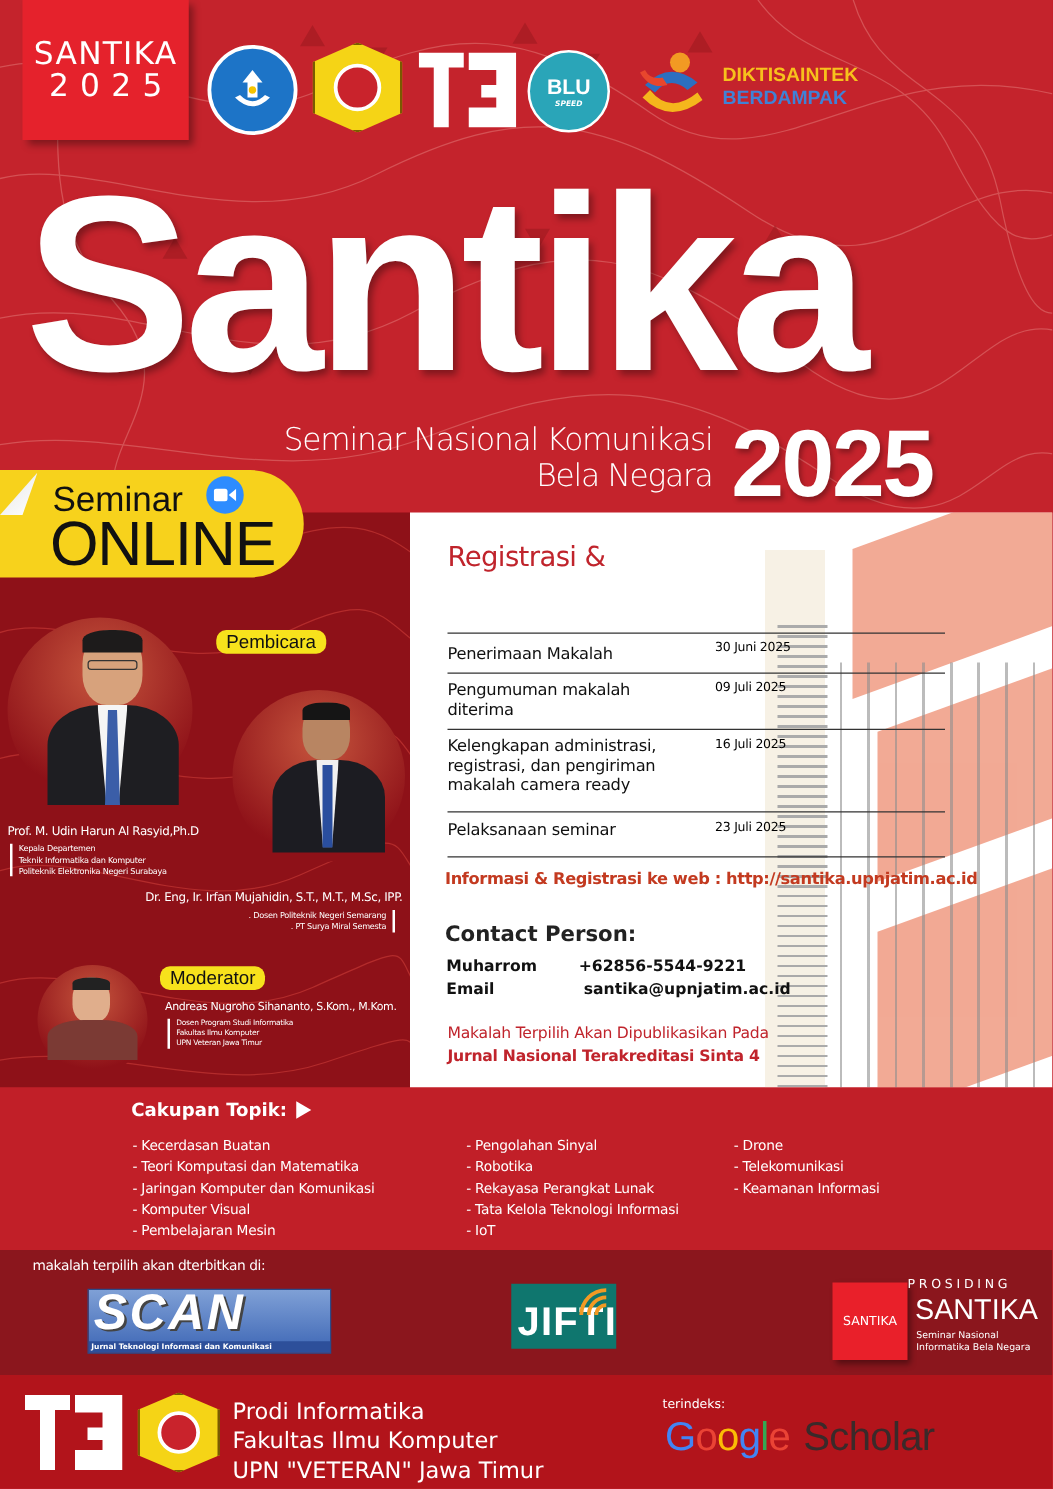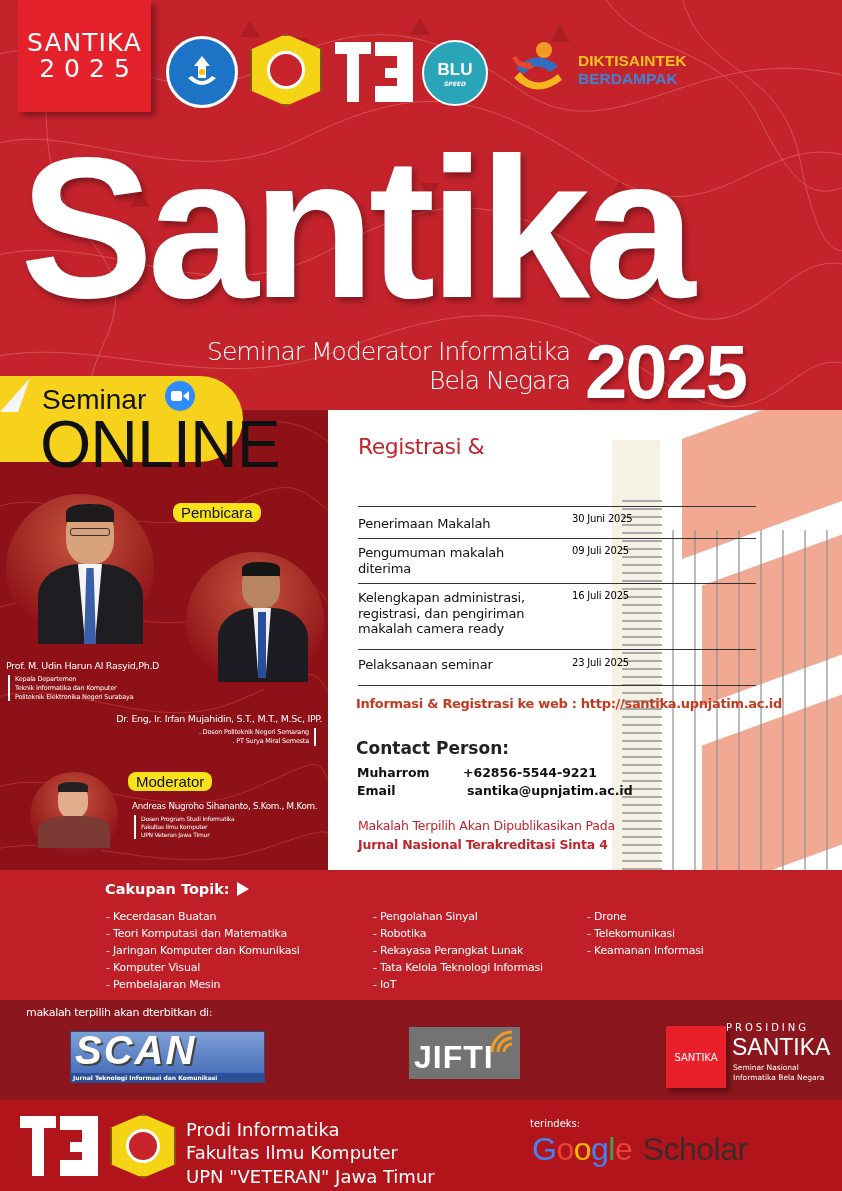--- a/index.html
+++ b/index.html
@@ -13,21 +13,21 @@
 #badge .b1{font-size:25px;letter-spacing:1px}
 #badge .b2{font-size:25px;letter-spacing:9px;padding-left:9px}
 .logo-circle{border-radius:50%}
 #big-title{left:20px;top:128px;font-family:"Liberation Sans",sans-serif;font-weight:700;font-size:200px;letter-spacing:-6px;line-height:1;color:#fff;text-shadow:3px 4px 6px rgba(0,0,0,.35)}
 #subtitle{left:110px;top:338px;width:460px;text-align:right;font-family:"DejaVu Sans",sans-serif;font-size:25px;line-height:1.15;font-weight:300;letter-spacing:-1px;color:#fff}
 #year{left:585px;top:328px;font-family:"Liberation Sans",sans-serif;font-weight:700;font-size:76px;letter-spacing:-2px;color:#fff;text-shadow:2px 3px 4px rgba(0,0,0,.3)}
 
 #left-panel{left:0;top:410px;width:328px;height:460px;background:#8e1118;overflow:hidden}
 #online-pill{left:0;top:376px;width:243px;height:86px;background:#f7d21c;border-radius:0 44px 44px 0;color:#111}
 #online-pill .s1{position:absolute;left:42px;top:8px;font-family:"Liberation Sans",sans-serif;font-size:28px}
-#online-pill .s2{position:absolute;left:40px;top:30px;font-family:"Liberation Sans",sans-serif;font-size:66px;letter-spacing:-1px}
+#online-pill .s2{position:absolute;left:40px;top:30px;font-family:"Liberation Sans",sans-serif;font-size:50px;letter-spacing:-1px}
 #zoom-icon{left:165px;top:381px;width:30px;height:30px;border-radius:50%;background:#2d8cff;display:flex;align-items:center;justify-content:center}
 .ytag{background:#f7e21c;color:#111;border-radius:8px;padding:1px 8px;font-family:"Liberation Sans",sans-serif}
 .circle-bg{border-radius:50%;background:radial-gradient(circle at 50% 30%,#c6553d,#8e1118 75%)}
 .spk-name{font-family:"DejaVu Sans",sans-serif;font-size:9.5px;color:#fff;white-space:nowrap;letter-spacing:-.3px}
 .spk-role{font-size:6.5px;line-height:1.35;color:#fff;white-space:nowrap;letter-spacing:-.2px}
 
 #right-panel{left:328px;top:410px;width:514px;height:460px;background:#fff;overflow:hidden}
 #bldg{position:absolute;right:0;top:0;width:250px;height:460px;opacity:.55}
 #reg-title{left:358px;top:435px;font-family:"DejaVu Sans",sans-serif;font-size:22px;line-height:1.1;color:#c0242c;font-weight:500;letter-spacing:-.5px}
 .row-line{position:absolute;left:358px;width:398px;height:1px;background:#333}
@@ -113,21 +113,21 @@
     </div>
   </div>
 
   <div class="abs logo-circle" style="left:422px;top:40px;width:66px;height:66px;background:#2aa5b8;border:2px solid #fff;display:flex;flex-direction:column;align-items:center;justify-content:center;color:#fff;font-weight:bold">
     <span style="font-size:17px;font-family:'Liberation Sans',sans-serif">BLU</span>
     <span style="font-size:6px;font-style:italic">SPEED</span>
   </div>
 
   <div id="big-title" class="abs">Santika</div>
   <div id="subtitle" class="abs">
-    <div>Seminar Moderator Informatika</div>
+    <div>Seminar Nasional Komunikasi</div>
     <div>Bela Negara</div>
   </div>
   <div id="year" class="abs">2025</div>
 </div>
 
 <div id="left-panel" class="abs">
   <svg class="topo" width="328" height="460" viewBox="0 0 328 460">
     <g fill="none" stroke="#d2423c" stroke-width="1" opacity=".55">
       <path d="M-10 20 C60 0 120 60 200 30 S300 10 340 40"></path>
       <path d="M-10 100 C50 70 140 140 220 100 S300 80 340 110"></path>
@@ -261,21 +261,21 @@
 <div class="topic" style="left:587px;top:944px">- Keamanan Informasi</div>
 
 <div id="journals" class="abs"></div>
 <div id="journals-caption" class="abs">makalah terpilih akan dterbitkan di:</div>
 
 <div class="abs" style="left:70px;top:1031px;width:195px;height:52px;background:linear-gradient(180deg,#7fa0d6,#3d66b5);border:1px solid #2a4a8a">
   <div style="position:absolute;left:4px;top:-4px;font-family:'Liberation Sans',sans-serif;font-weight:bold;font-style:italic;font-size:40px;letter-spacing:2px;color:#fff;text-shadow:2px 2px 0 #444">SCAN</div>
   <div style="position:absolute;left:0;bottom:0;width:100%;background:#2d4f9a;color:#fff;font-size:6px;font-weight:bold;padding:1px 2px;white-space:nowrap">Jurnal Teknologi Informasi dan Komunikasi</div>
 </div>
 
-<div class="abs" style="left:409px;top:1027px;width:111px;height:52px;background:#737373">
+<div class="abs" style="left:409px;top:1027px;width:84px;height:52px;background:#0f766e">
   <div style="position:absolute;left:5px;top:12px;font-family:'Liberation Sans',sans-serif;font-weight:bold;font-size:32px;color:#fff;letter-spacing:1px">JIFTI</div>
   <svg width="24" height="24" viewBox="0 0 24 24" style="position:absolute;right:6px;top:3px">
       <path d="M2 22 A20 20 0 0 1 22 2" stroke="#f29a23" stroke-width="3" fill="none"></path>
       <path d="M8 22 A14 14 0 0 1 22 8" stroke="#f29a23" stroke-width="3" fill="none"></path>
       <path d="M14 22 A8 8 0 0 1 22 14" stroke="#f29a23" stroke-width="3" fill="none"></path>
     </svg>
 </div>
 
 <div class="abs" style="left:666px;top:1022px;width:170px;height:66px">
   <div style="position:absolute;left:0;top:4px;width:60px;height:62px;background:#e9202a;box-shadow:3px 3px 5px rgba(0,0,0,.4);display:flex;align-items:center;justify-content:center">

